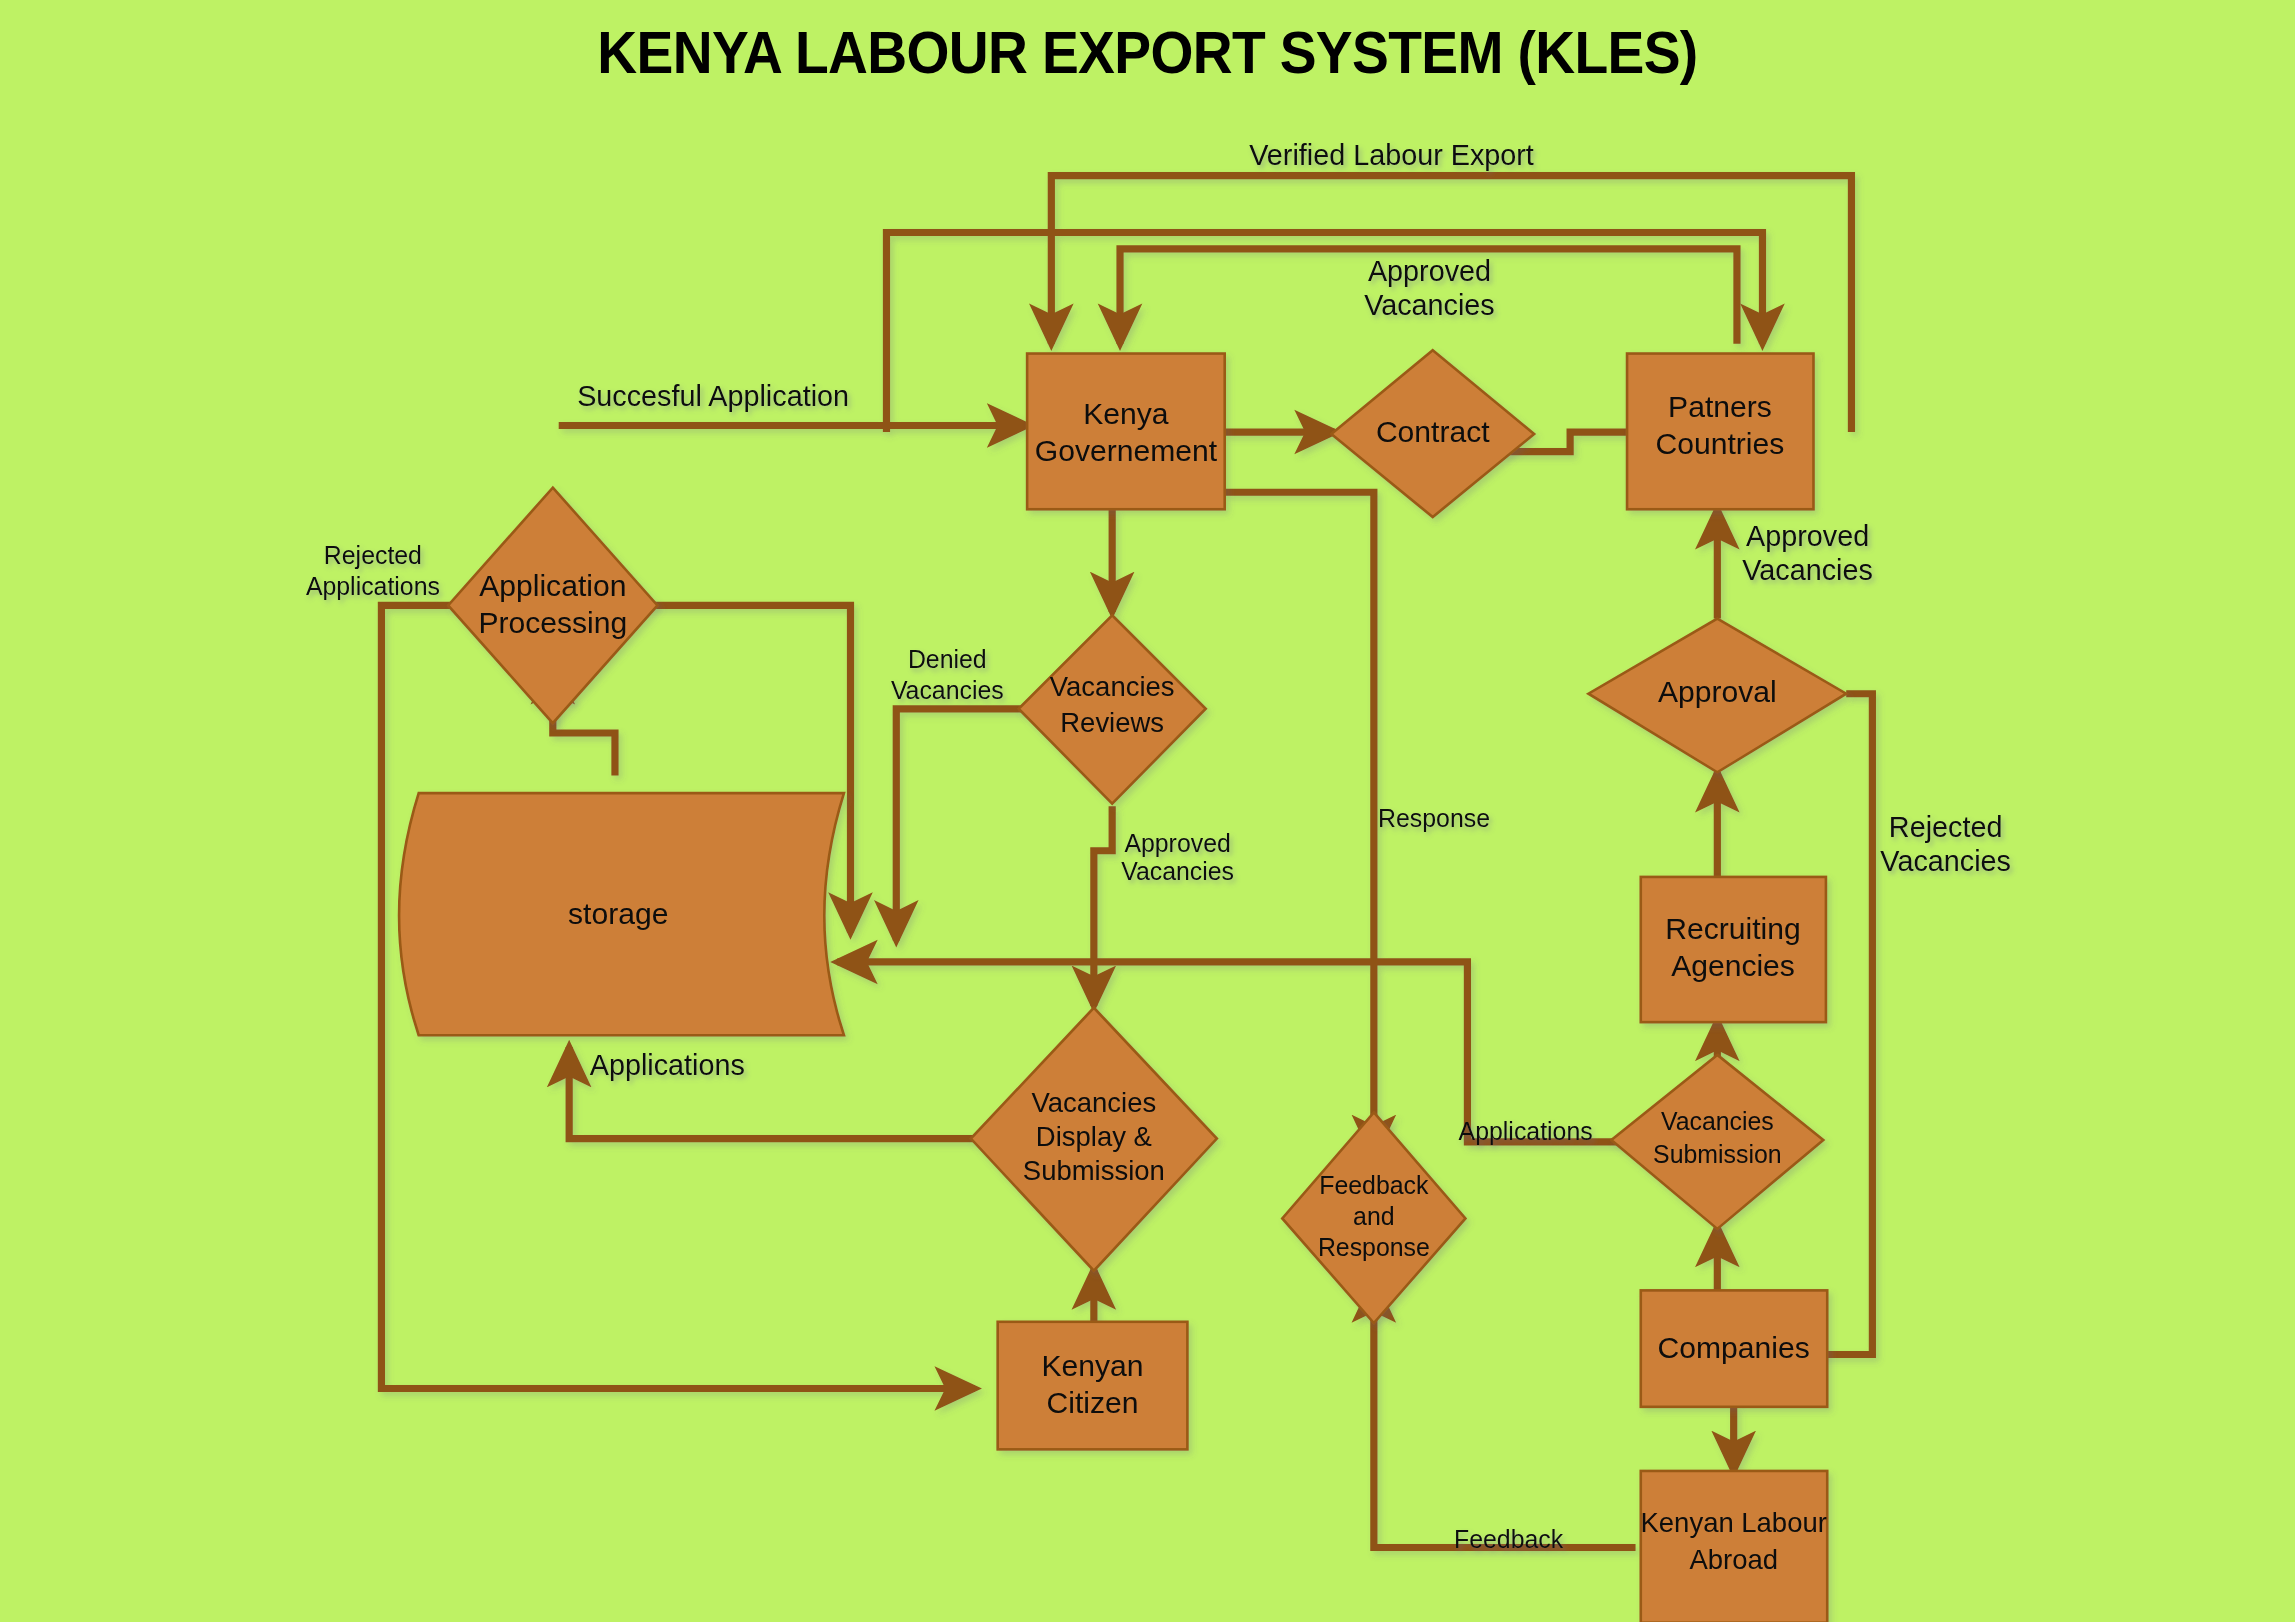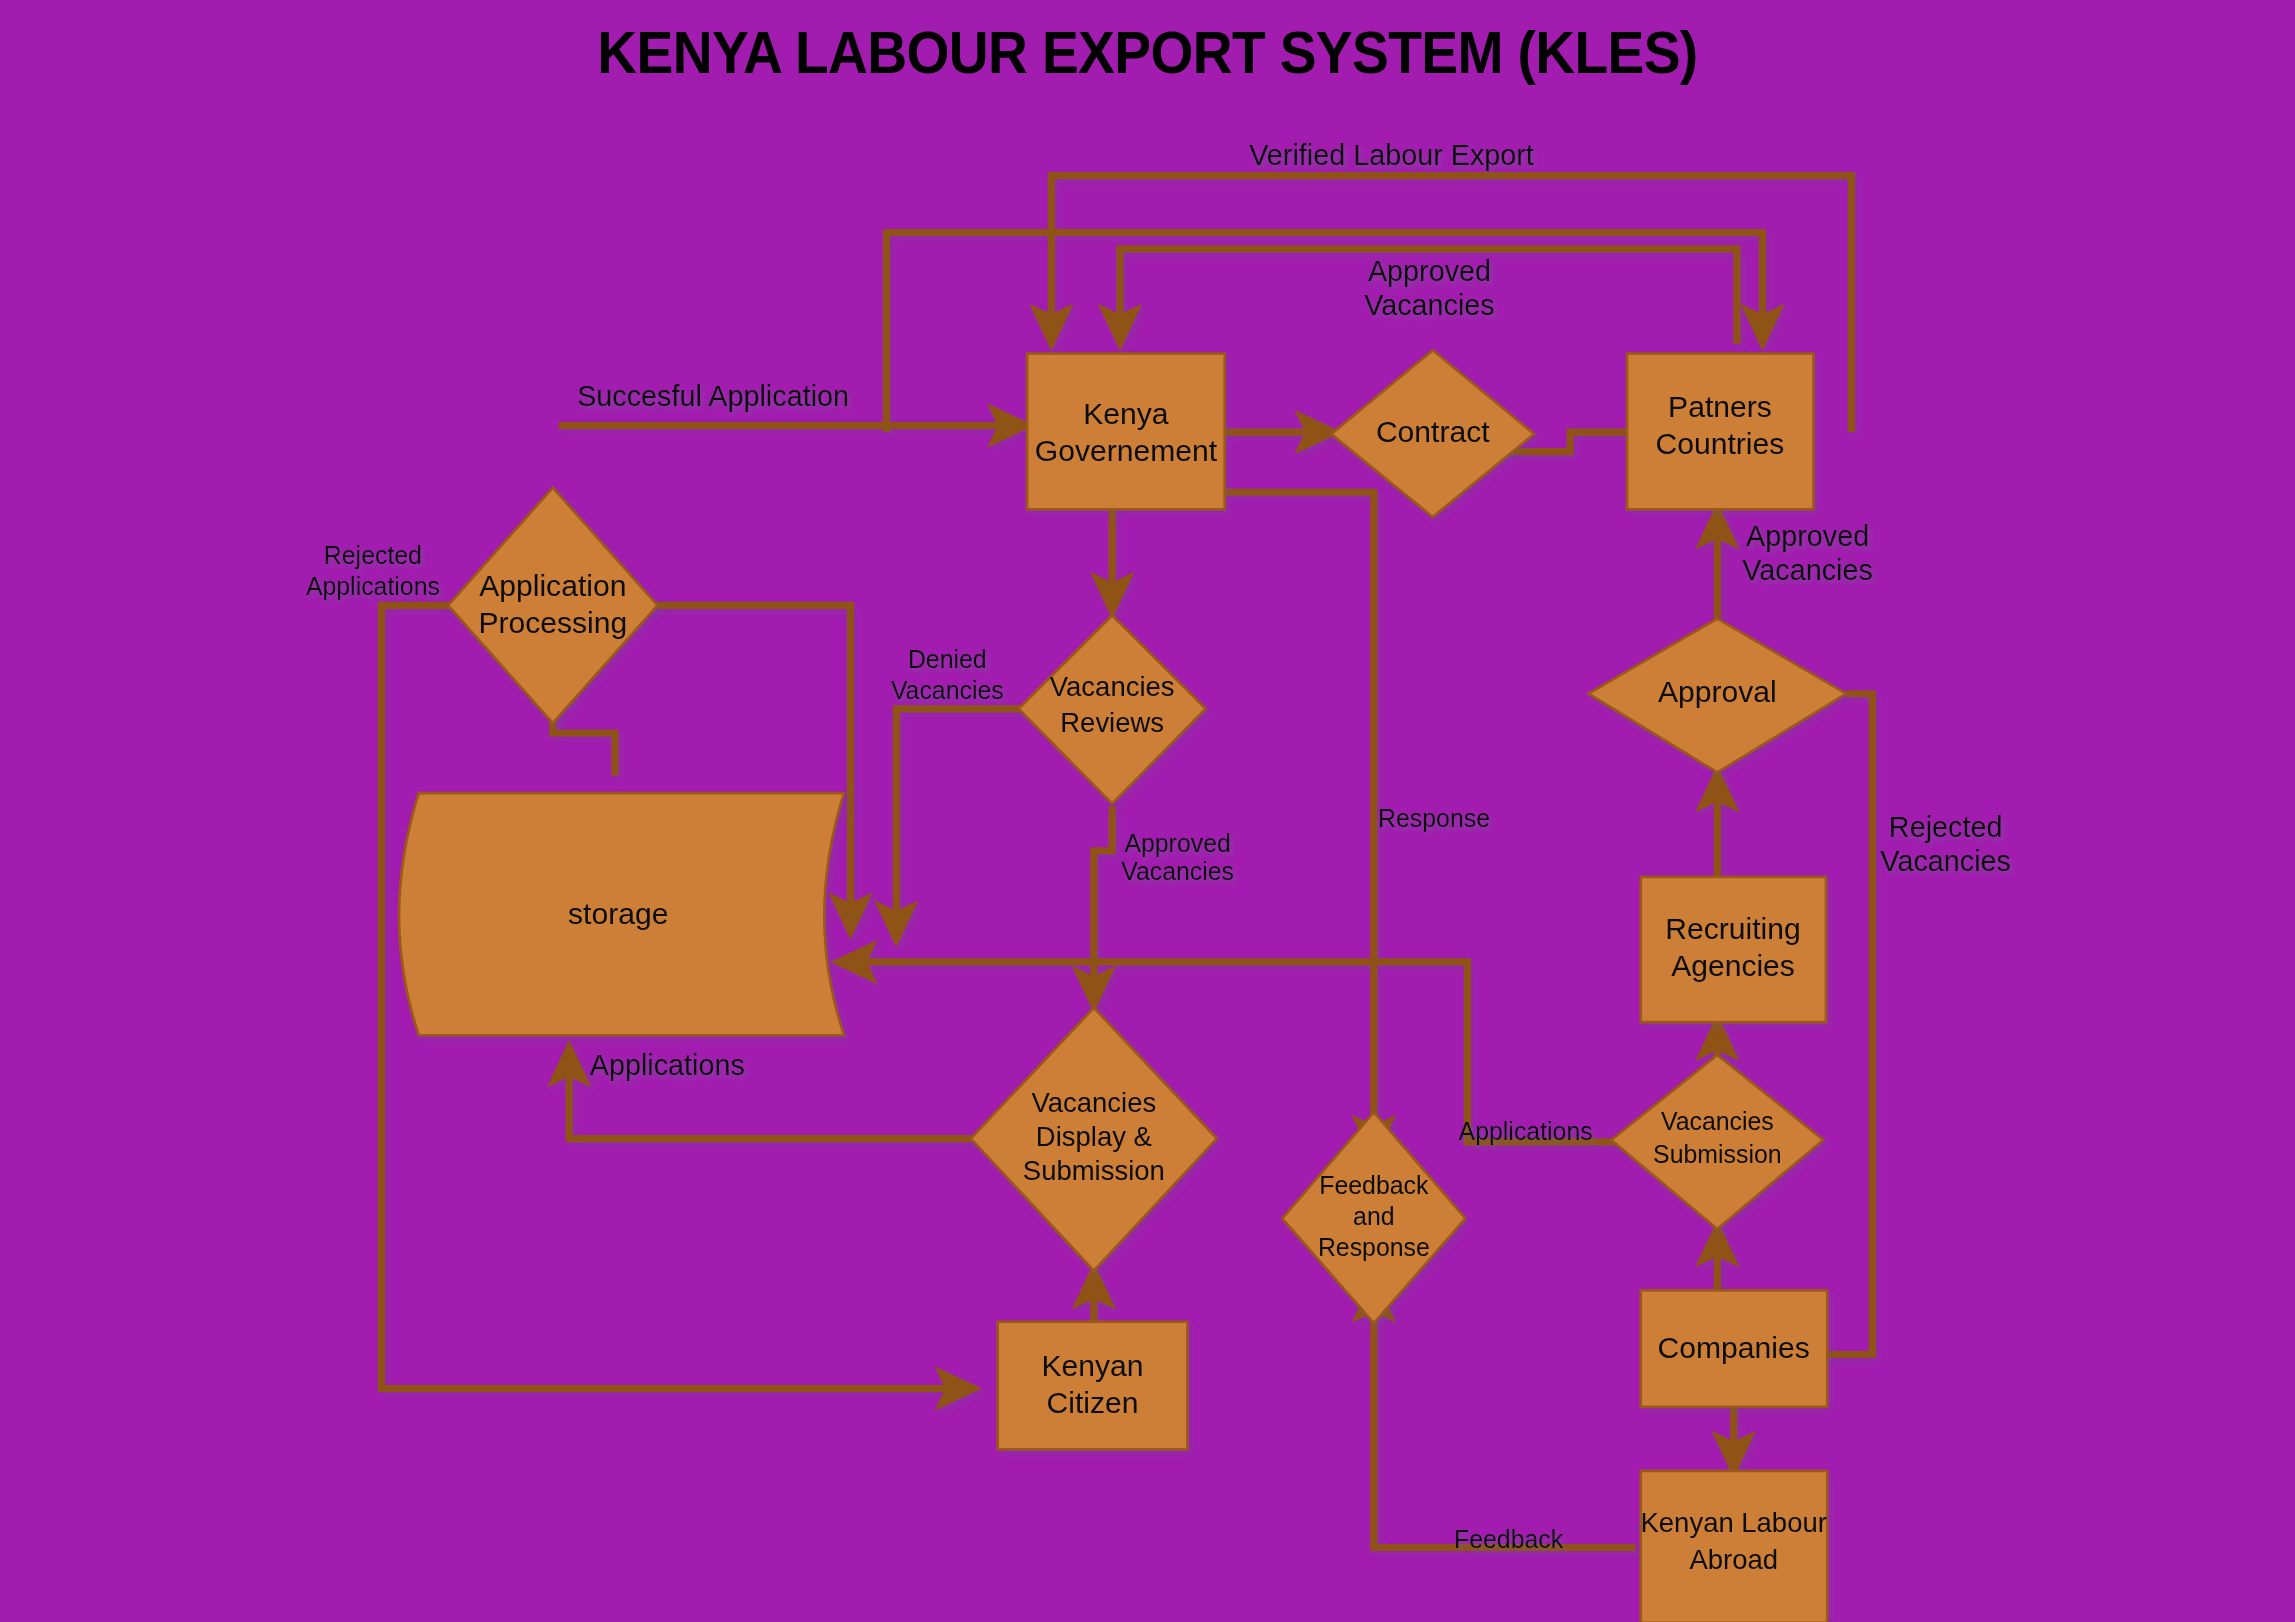--- a/index.html
+++ b/index.html
@@ -10,21 +10,21 @@
   body {
     width: 2295px;
     height: 1623px;
     overflow: hidden;
     font-family: "Liberation Sans", sans-serif;
   }
   #canvas {
     position: relative;
     width: 2295px;
     height: 1623px;
-    background: #a21caf;
+    background: #bef264;
   }
   #title {
     position: absolute;
     top: 18.3px;
     left: 0;
     width: 2295px;
     text-align: center;
     font-family: "Liberation Sans", sans-serif;
     font-weight: bold;
     font-size: 60px;

